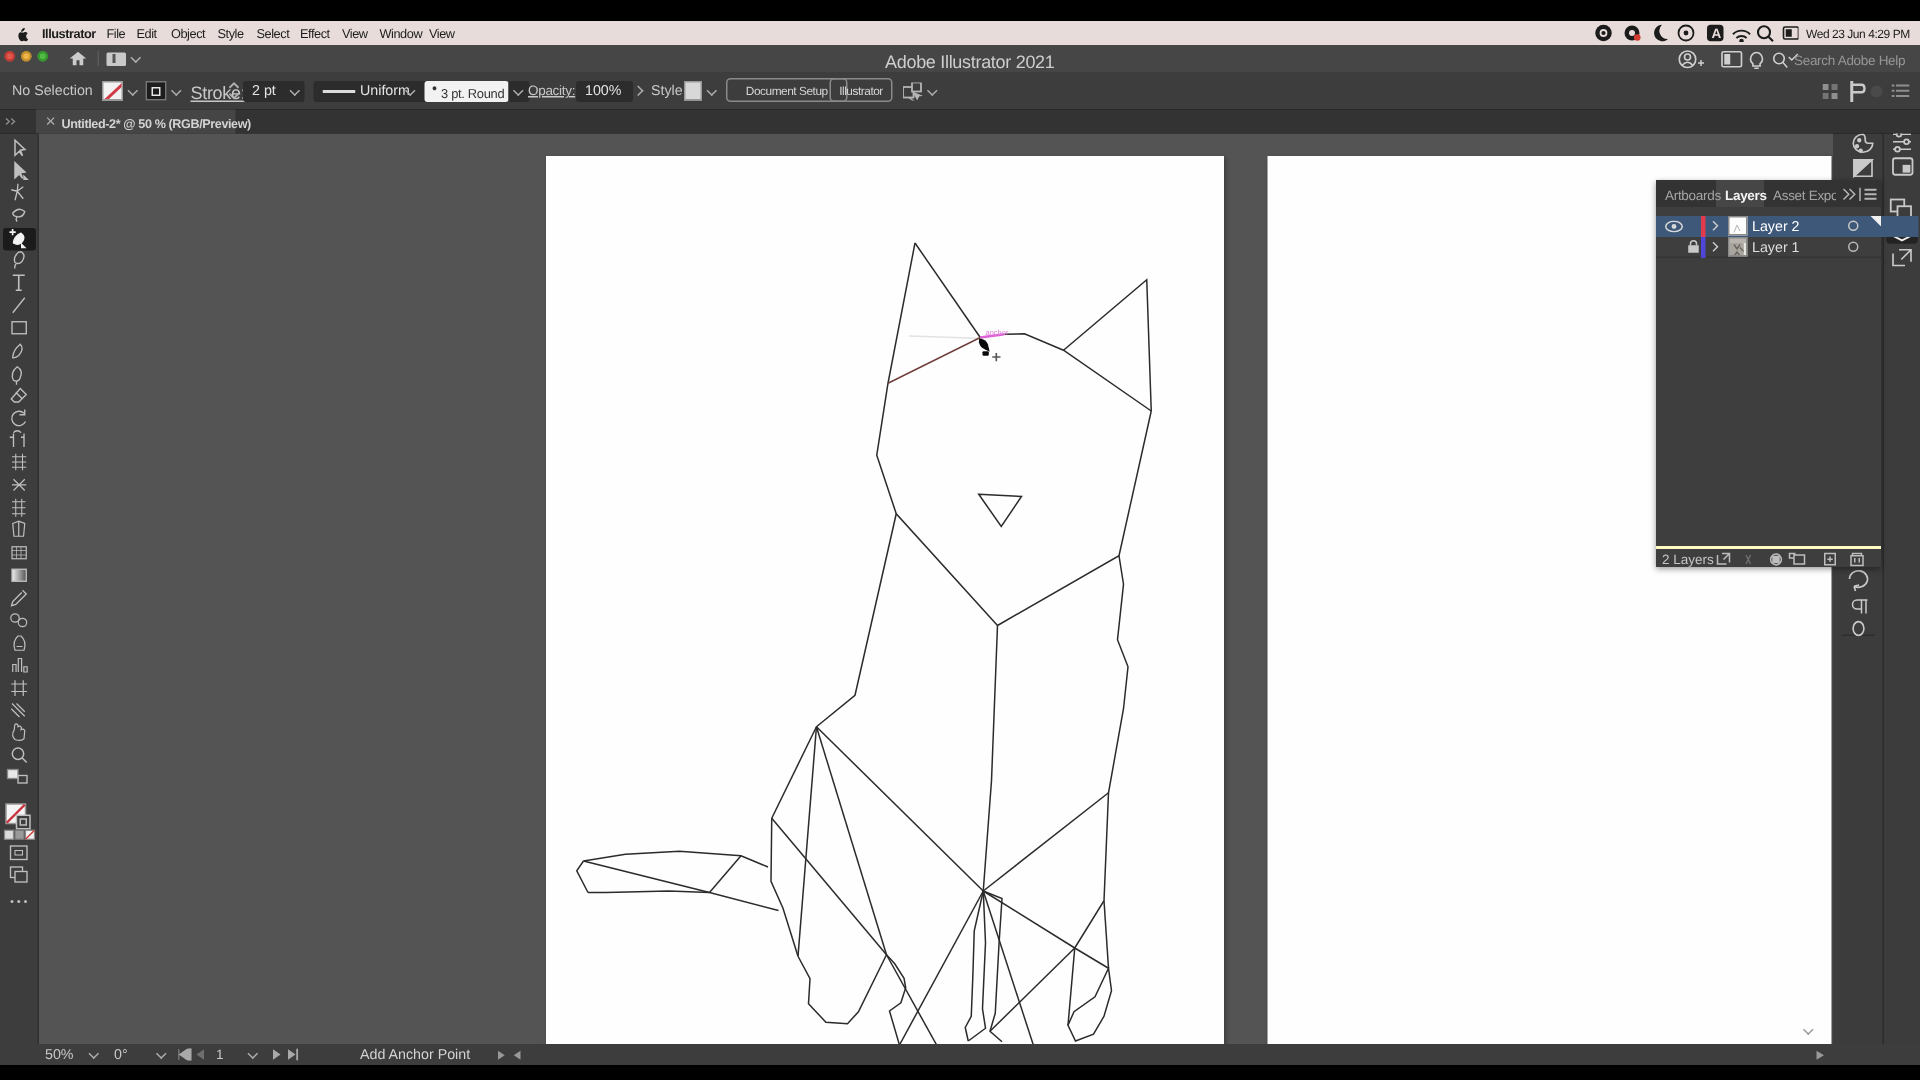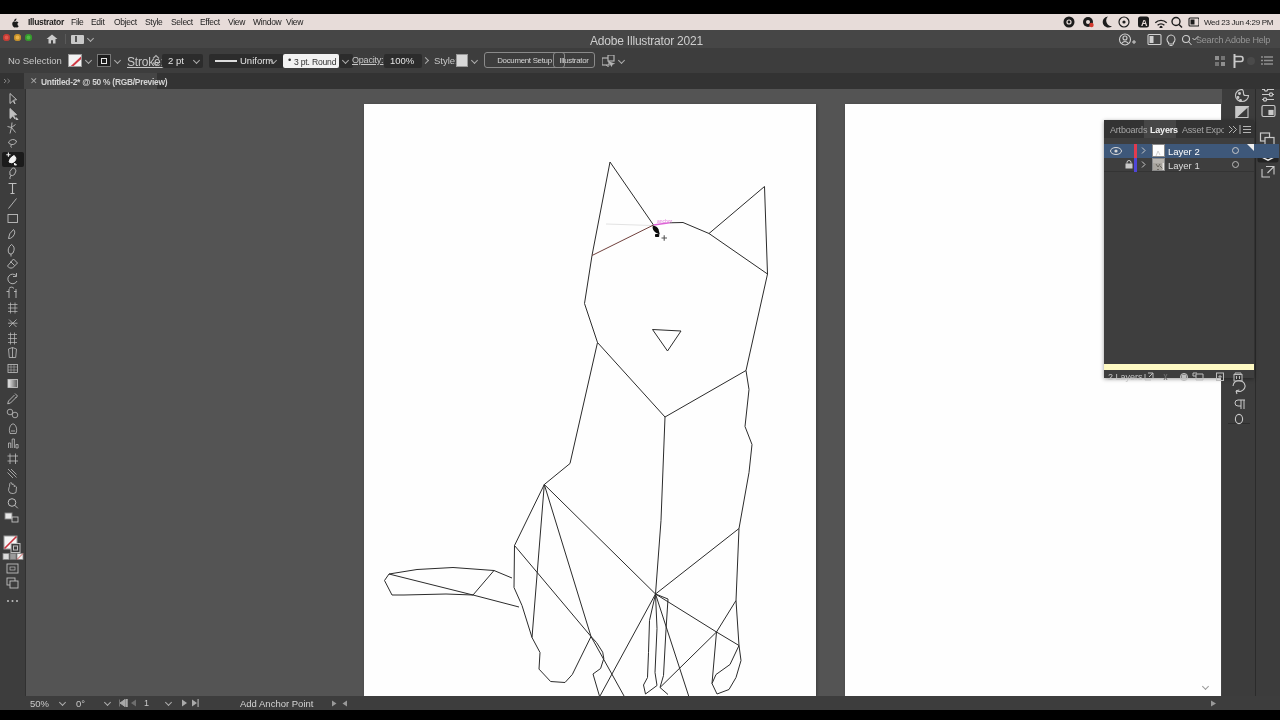--- a/index.html
+++ b/index.html
@@ -364,21 +364,21 @@
       <svg width="11" height="10.5">
           <rect width="11" height="10.5" fill="#a9a59e"></rect>
           <path d="M3,1 l2,3 2,-3 M2,10 l3,-4 3,4 M7,3 l3,3" stroke="#6b675f" stroke-width="1" fill="none"></path>
           <rect x="9.5" y="0" width="1.5" height="10.5" fill="#e8e6e2"></rect>
         </svg>
     </div>
     <div class="abs" style="left:64px;top:2px;font-size:9.5px;color:#dedede">Layer 1</div>
     <div class="abs" style="left:128px;top:3px;width:7px;height:7px;border:1px solid #b9b9b9;border-radius:50%"></div>
   </div>
 
-  <div class="abs" style="left:0;top:244px;width:150px;height:14px;border-top:6px solid #fef9c3">
+  <div class="abs" style="left:0;top:244px;width:150px;height:14px;border-top:2px solid #fef9c3">
     <div class="abs" style="left:4px;top:2px;font-size:9px;color:#c5c5c5">2 Layers</div>
     <svg class="abs" style="left:40px;top:2px" width="108" height="10" viewBox="0 0 108 10">
       <g stroke="#bdbdbd" fill="none" stroke-width="1">
         <path d="M1,2 v6 h6 M4,1 h5 v6 M9,1 l-4,4"></path>
         <path d="M20,2 l3,6 m0,-6 l-3,6" stroke="#6e6e6e"></path>
         <circle cx="40" cy="5" r="3.6"></circle>
           <rect x="37.5" y="2.5" width="5" height="5" fill="#bdbdbd" stroke="none"></rect>
         <path d="M52,2 h7 v6 h-7 z M52,4 h-3 v-3 h4"></path>
         <rect x="72.5" y="1" width="7" height="7.5"></rect>
           <path d="M76,3 v3.5 M74.2,4.8 h3.6"></path>

